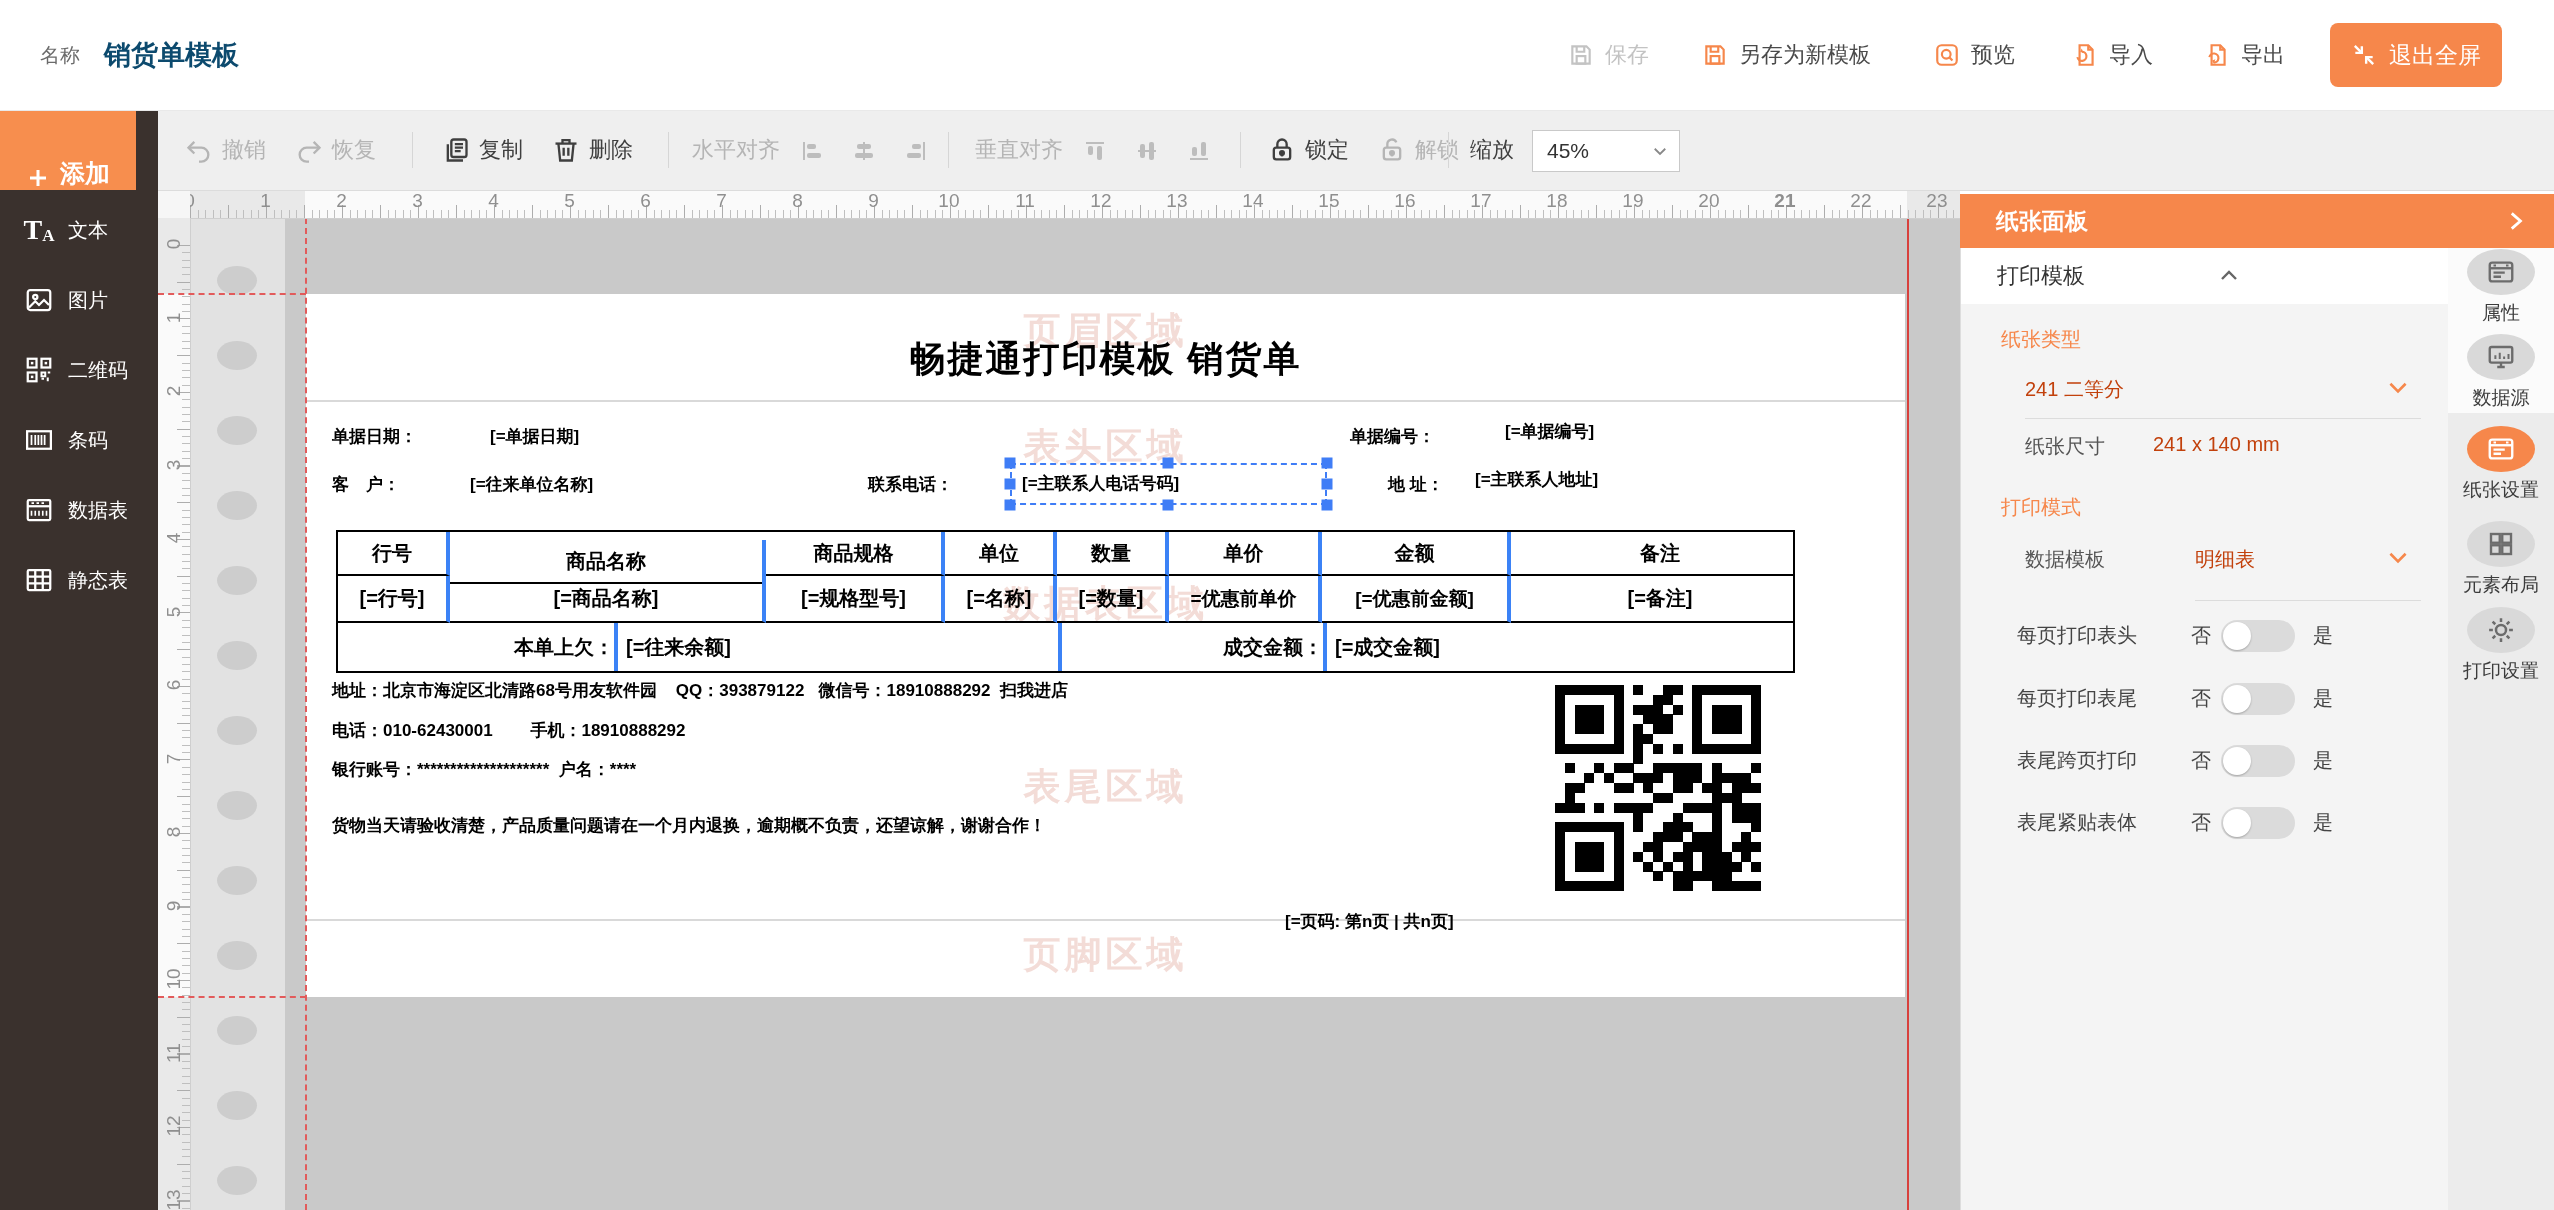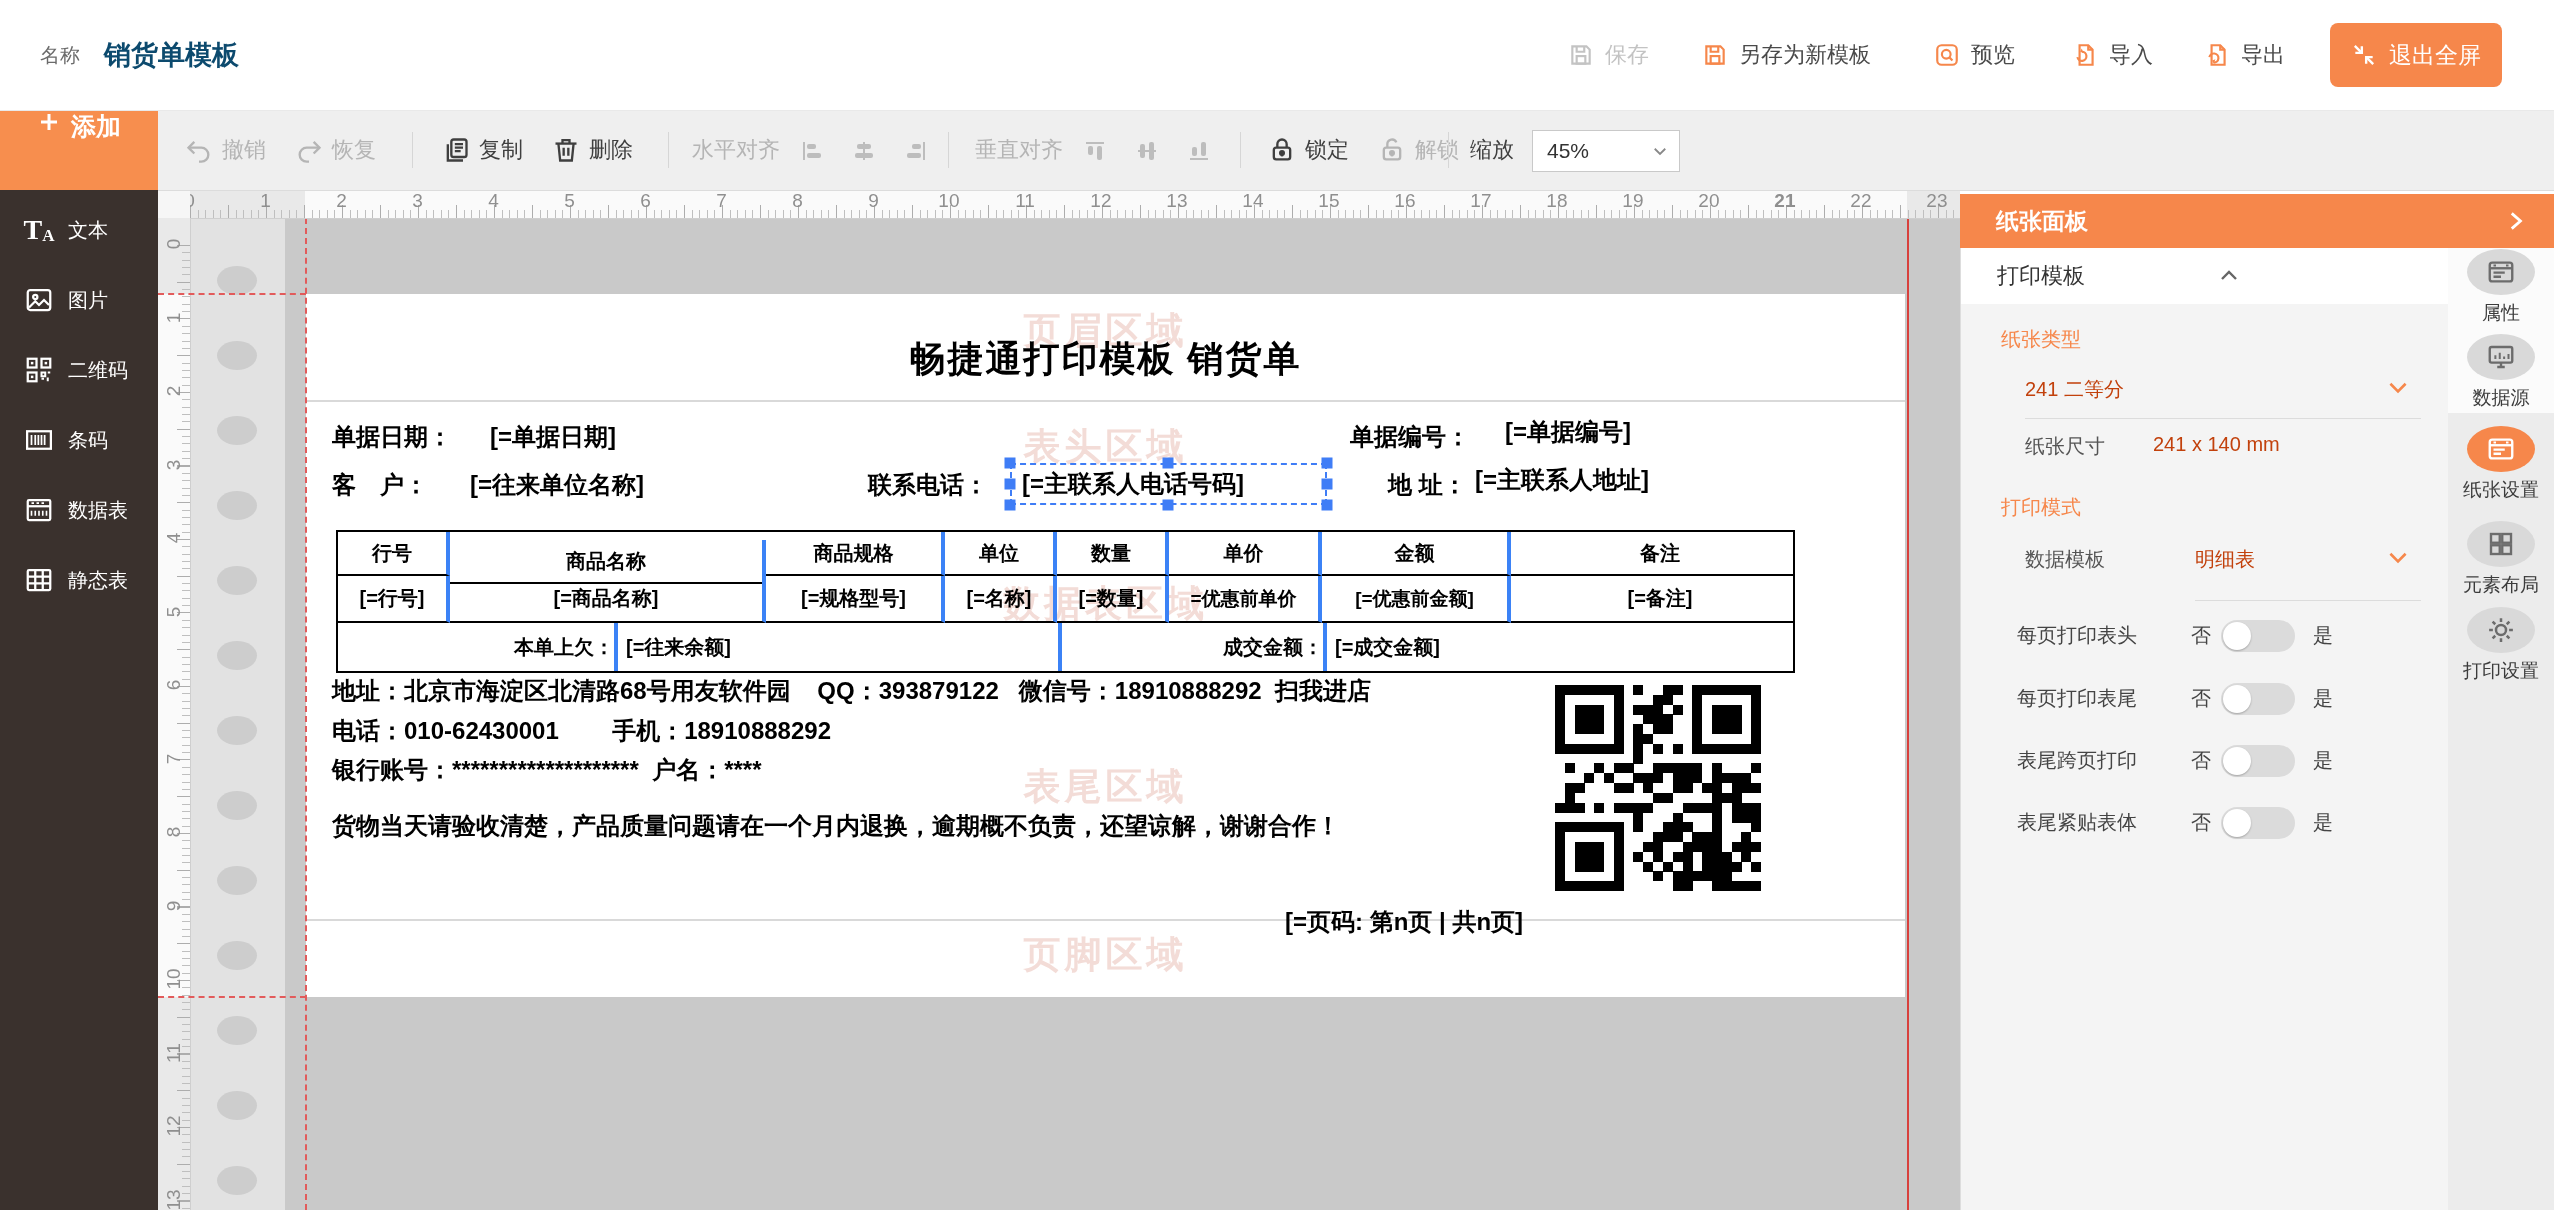--- a/index.html
+++ b/index.html
@@ -23,22 +23,22 @@
   #toolbar{left:158px;top:110px;width:2396px;height:80px;background:#efefef;border-bottom:1px solid #dcdcdc;z-index:20;}
   .tool{position:absolute;top:0;height:80px;display:flex;align-items:center;gap:9px;font-size:22px;color:#3f3f3f;cursor:pointer;}
   .tool.dim{color:#b5b5b5;}
   .tsep{position:absolute;top:22px;height:36px;width:1px;background:#d6d6d6;}
   .ali{position:absolute;top:29px;width:24px;height:24px;color:#bdbdbd;cursor:pointer;}
   #zoom-box{position:absolute;left:1374px;top:20px;width:122px;height:40px;background:#fff;border:1px solid #c9c9c9;
             display:flex;align-items:center;justify-content:space-between;padding:0 10px 0 14px;font-size:21px;color:#333;cursor:pointer;}
 
   
   #sidebar{left:0;top:110px;width:158px;height:1100px;background:#3a312d;z-index:25;}
-  #add-btn{position:absolute;left:0;top:0;width:158px;height:80px;background:#f78e4e;color:#fff;
-           display:flex;align-items:flex-start;justify-content:center;gap:10px;font-size:25px;font-weight:700;cursor:pointer;}
+  #add-btn{position:absolute;left:0;top:0;width:136px;height:80px;background:#f78e4e;color:#fff;
+           display:flex;align-items:flex-end;justify-content:center;gap:10px;font-size:25px;font-weight:700;cursor:pointer;}
   .side-item{position:absolute;left:0;width:158px;height:70px;display:flex;align-items:center;color:#fff;font-size:20px;cursor:pointer;}
   .side-item .sic{width:34px;margin:0 12px 0 22px;display:flex;justify-content:center;color:#fff;}
 
   
   #corner{left:158px;top:190px;width:32px;height:28px;background:#f6f6f6;border-right:1px solid #cfcfcf;border-bottom:1px solid #cfcfcf;z-index:12;}
   #hruler{left:190px;top:190px;width:1770px;height:28px;background:#fafafa;border-bottom:1px solid #cfcfcf;z-index:12;overflow:hidden;}
   .hshade{position:absolute;top:0;height:28px;background:#e9e9e9;}
   .hnum{position:absolute;top:0px;transform:translateX(-55%);font-size:19px;color:#8f8f8f;}
   .hticks1{position:absolute;left:0;right:0;bottom:0;height:8px;
            background:repeating-linear-gradient(to right,#bfbfbf 0 1px,transparent 1px 7.6px);}
@@ -56,21 +56,21 @@
   #feed-band{position:absolute;left:0;top:0;width:95px;height:992px;background:#e2e2e2;}
   .feed-hole{position:absolute;left:27px;width:40px;height:29px;border-radius:50%;background:#cdcdcd;}
   #redline-left{position:absolute;left:115px;top:0;height:992px;width:0;border-left:2px dashed #e25b5b;z-index:9;}
   #redline-right{position:absolute;left:1717px;top:0;height:992px;width:2px;background:#d8403c;z-index:9;}
   .red-hdash{position:absolute;left:158px;width:148px;height:0;border-top:2px dashed #e25b5b;z-index:13;}
 
   
   #doc{position:absolute;left:116px;top:76px;width:1599px;height:703px;background:#fff;z-index:6;}
   .secline{position:absolute;left:0;right:0;height:2px;background:#d9d9d9;}
   .wm{position:absolute;left:0;right:0;text-align:center;color:#f3dcd7;font-size:37px;font-weight:700;letter-spacing:4px;pointer-events:none;}
-  .doc-t{position:absolute;font-size:24px;font-weight:700;color:#000;white-space:pre;line-height:30px;}
+  .doc-t{position:absolute;font-size:17px;font-weight:700;color:#000;white-space:pre;line-height:30px;}
   #doc-title{left:0;right:0;text-align:center;top:50px;font-size:36px;font-weight:700;letter-spacing:2px;}
   
   #selbox{position:absolute;left:704px;top:169px;width:317px;height:42px;border:2px dashed #3f7df6;box-sizing:border-box;z-index:8;}
   .hdl{position:absolute;width:11px;height:11px;background:#3f7df6;transform:translate(-50%,-50%);z-index:9;}
   
   #ptable{position:absolute;left:30px;top:236px;width:1459px;height:143px;border:2px solid #000;box-sizing:border-box;}
   .tcell{position:absolute;box-sizing:border-box;border-right:4px solid #3b82f6;display:flex;align-items:center;justify-content:center;
          font-size:20px;font-weight:700;color:#000;overflow:visible;white-space:nowrap;}
   .tcell.last{border-right:none;padding-left:16px;}
   .trow-b{border-bottom:2px solid #000;}

